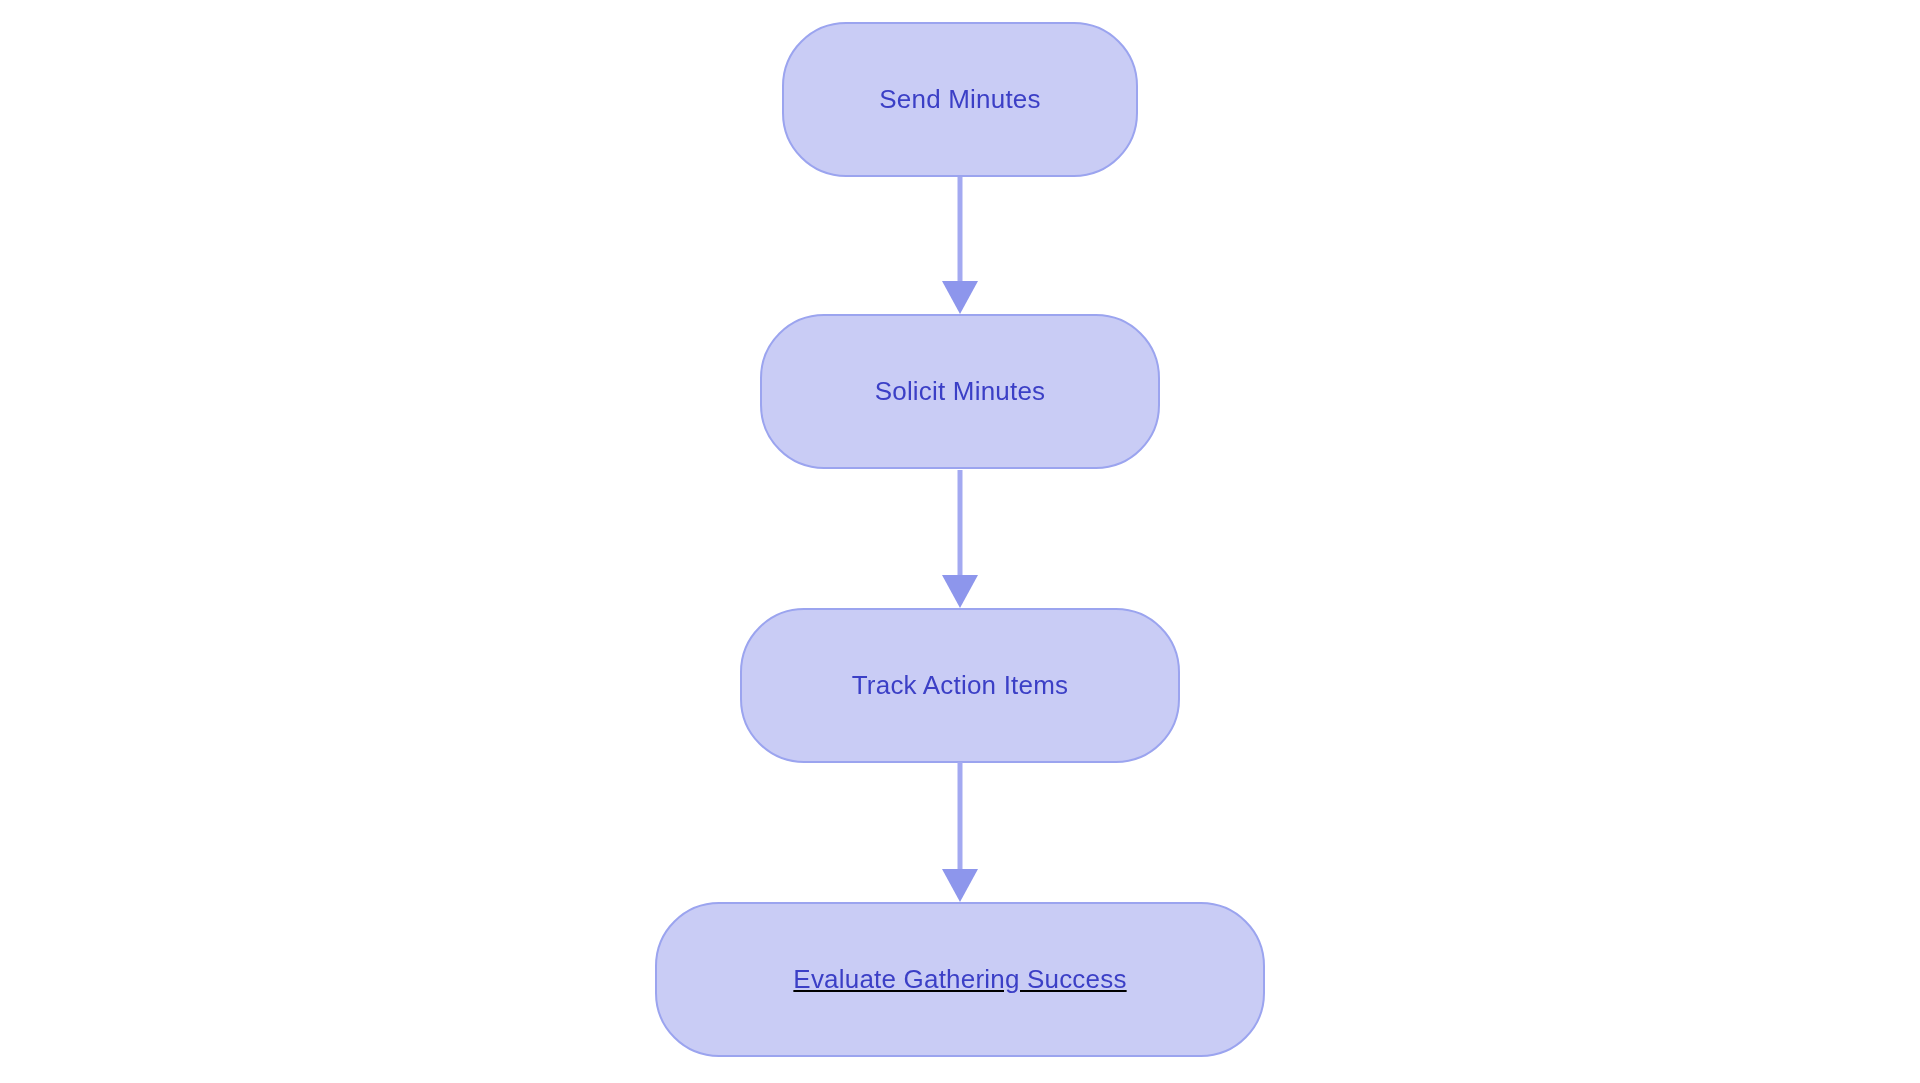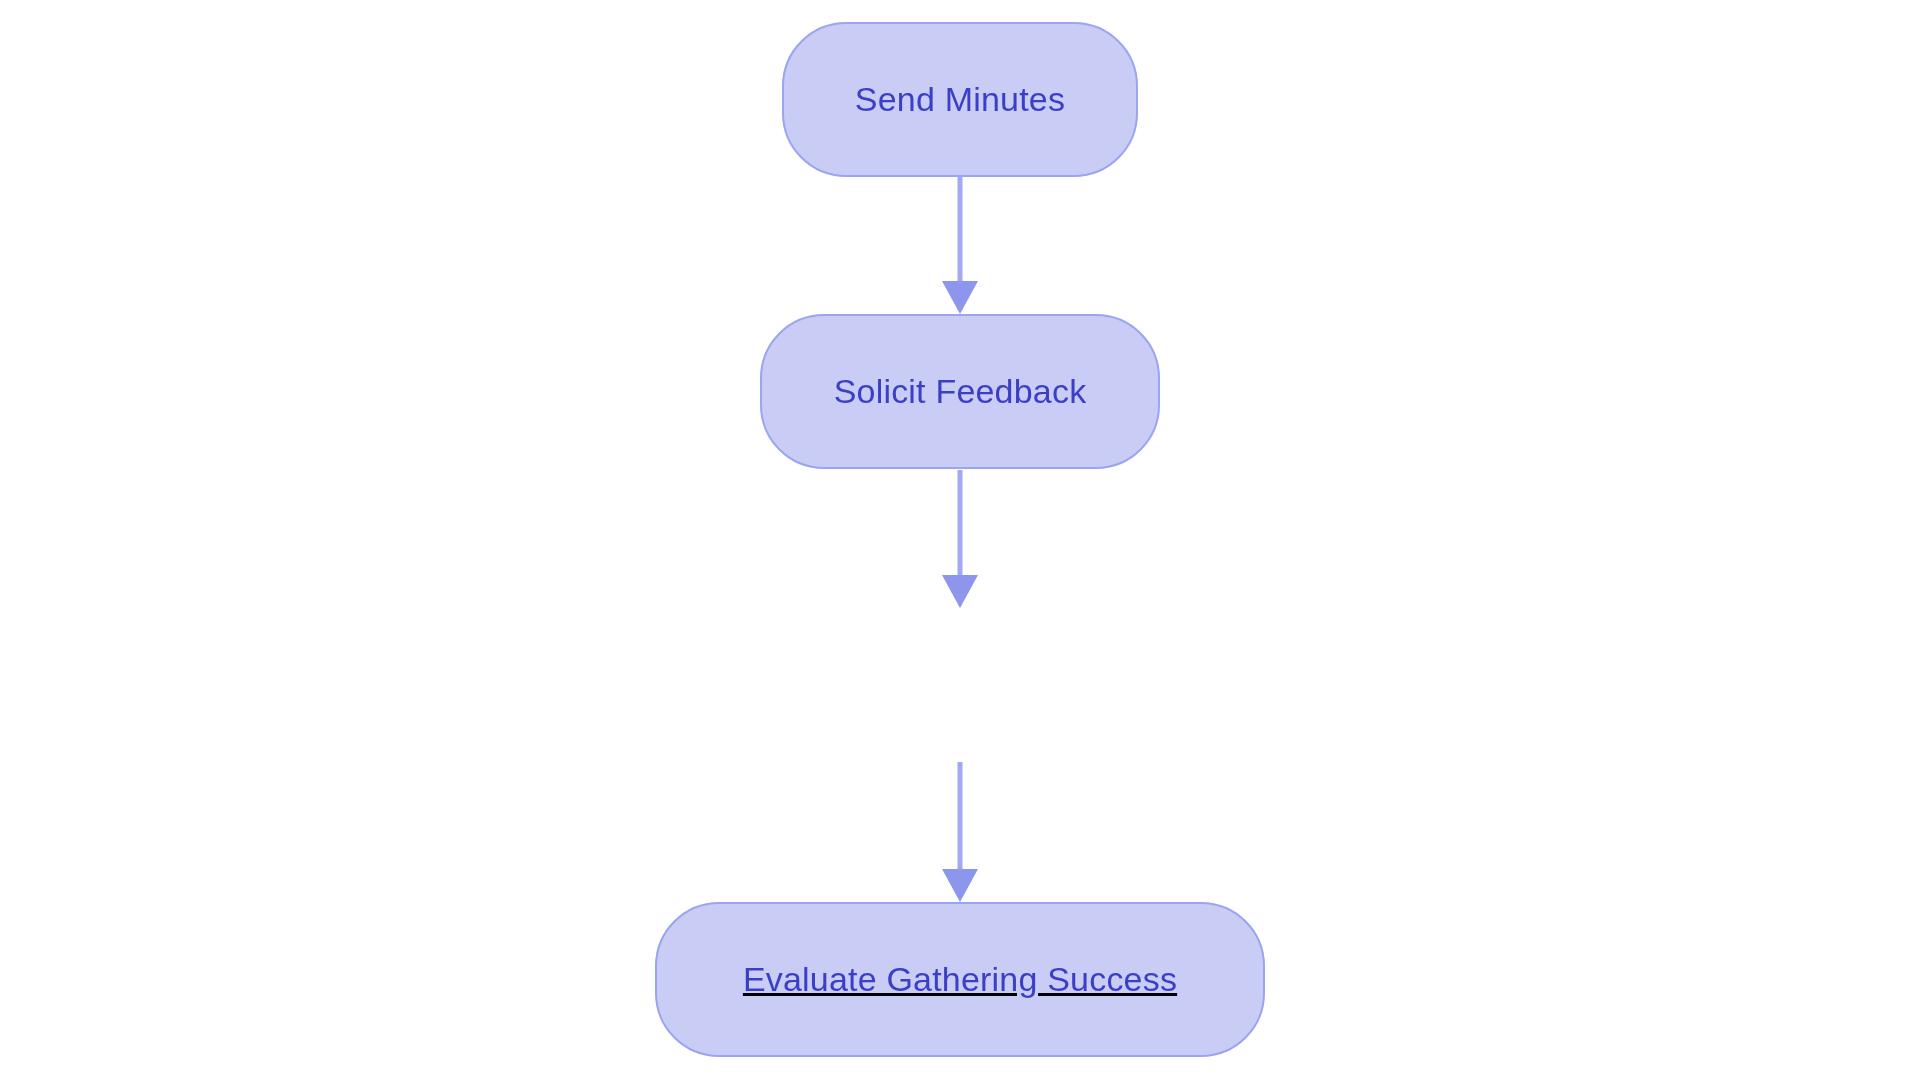--- a/index.html
+++ b/index.html
@@ -27,21 +27,21 @@
     box-sizing: border-box;
     background: var(--node-fill, #c9ccf5);
     border: 2px solid var(--node-border, #9ba4ef);
     border-radius: 64px;
     display: flex;
     align-items: center;
     justify-content: center;
   }
 
   .node-label {
-    font-size: 34px;
+    font-size: 26px;
     font-weight: 500;
     letter-spacing: 0.2px;
     color: var(--text-color, #3b3fc6);
     white-space: nowrap;
     user-select: none;
   }
 
   .node-1 { top: 22px;  width: 356px; }
   .node-2 { top: 314px; width: 400px; }
   .node-3 { top: 608px; width: 440px; }
@@ -88,28 +88,31 @@
   <div class="node node-1">
     <span class="node-label">Send Minutes</span>
   </div>
 
   <div class="edge edge-1">
     <div class="edge-line"></div>
     <div class="edge-head"></div>
   </div>
 
   <div class="node node-2">
-    <span class="node-label">Solicit Feedback</span>
+    <span class="node-label">Solicit Minutes</span>
   </div>
 
   <div class="edge edge-2">
     <div class="edge-line"></div>
     <div class="edge-head"></div>
   </div>
 
+  <div class="node node-3">
+    <span class="node-label">Track Action Items</span>
+  </div>
 
   <div class="edge edge-3">
     <div class="edge-line"></div>
     <div class="edge-head"></div>
   </div>
 
   <div class="node node-4">
     <span class="node-label">Evaluate Gathering Success</span>
   </div>
 

